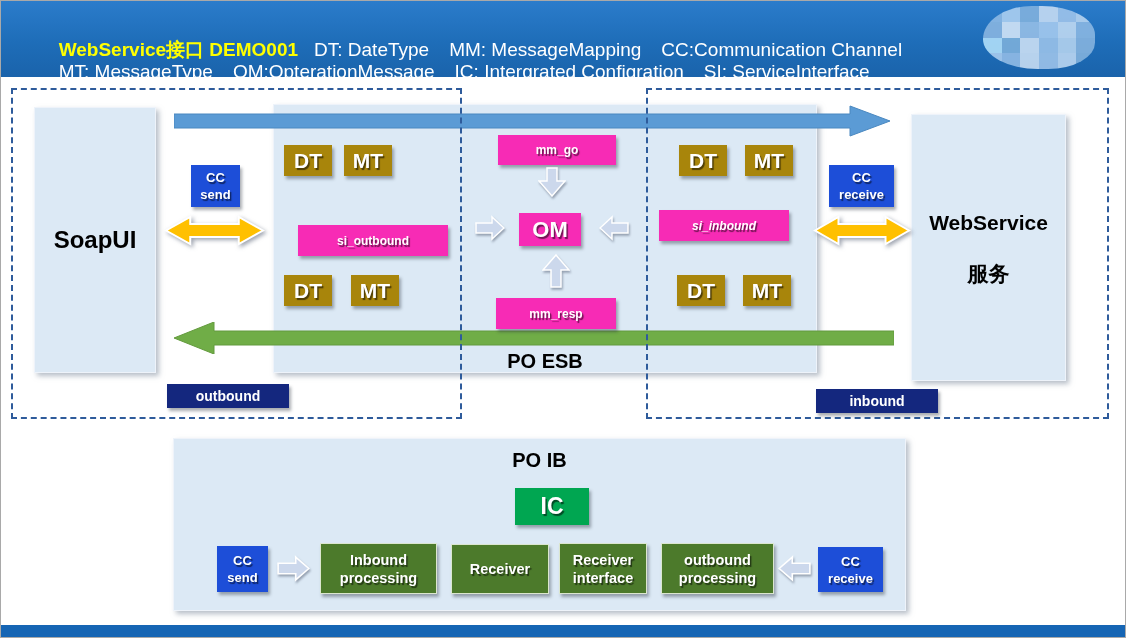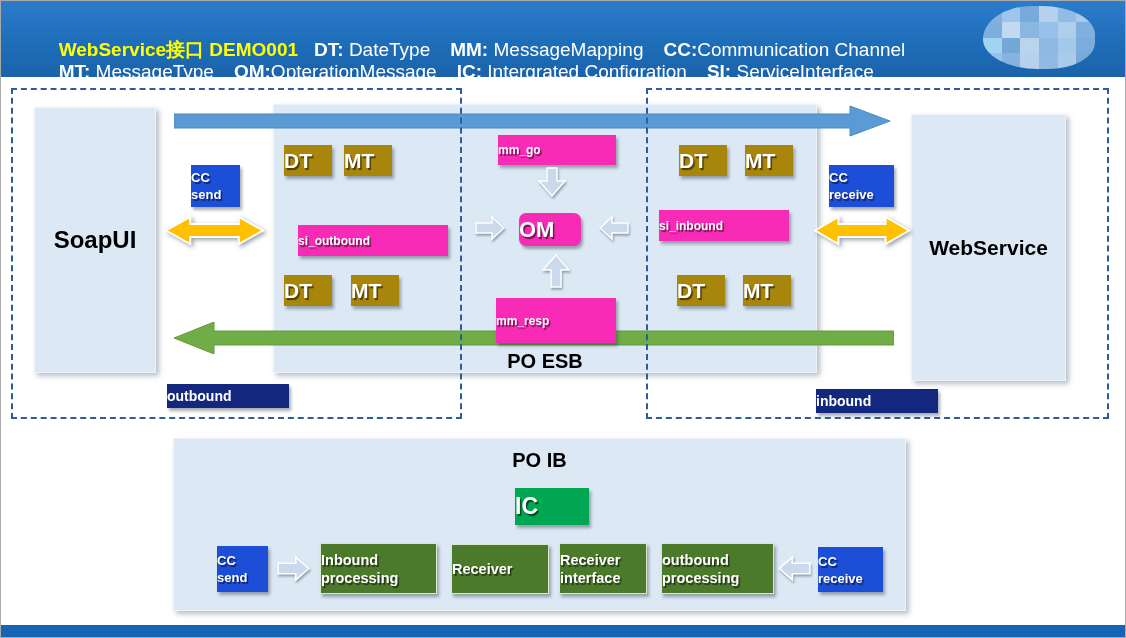--- a/index.html
+++ b/index.html
@@ -8,39 +8,39 @@
     font-family:"Liberation Sans","DejaVu Sans",sans-serif;
     border:1px solid #a9a9a9;box-sizing:border-box;overflow:hidden;
   }
   
   .hdr{position:absolute;left:0;top:0;width:1126px;height:76px;
     background:linear-gradient(180deg,#2b7ccb 0%,#1e6db8 55%,#1a63ab 100%);color:#fff;}
   .hdr-line{position:absolute;left:26px;white-space:pre-wrap;font-size:19px;line-height:22px;}
   .hdr-line1{top:16px;}
   .hdr-line2{top:38px;}
   .hdr-title{color:#ffff00;font-weight:bold;margin-right:16px;}
-  .abbr{font-weight:bold;}
+  .abbr{font-weight:normal;}
   .leg{margin-right:20px;}
   .mosaic{position:absolute;left:982px;top:5px;width:112px;height:63px;overflow:hidden;
     border-radius:48% 52% 46% 54% / 58% 50% 46% 52%;display:grid;
     grid-template-columns:repeat(6,1fr);grid-template-rows:repeat(4,1fr);opacity:.92;}
   .ftr{position:absolute;left:0;top:624px;width:1126px;height:14px;background:#1565b4;}
   
   .dash{position:absolute;border:2px dashed #2e5b9b;z-index:6;pointer-events:none;}
   .dash-left{left:10px;top:87px;width:447px;height:327px;}
   .dash-right{left:645px;top:87px;width:459px;height:327px;}
   
   .panel{position:absolute;background:#dce9f5;border:1px solid #eef3fa;
     box-shadow:3px 3px 5px rgba(125,138,155,.55);box-sizing:border-box;z-index:1;}
   .bigname{position:absolute;z-index:3;display:flex;flex-direction:column;justify-content:center;
     text-align:center;font-weight:bold;color:#000;}
   .panel-title{position:absolute;z-index:3;text-align:center;font-weight:bold;font-size:20px;color:#000;}
   
   .bx{position:absolute;z-index:4;display:flex;flex-direction:column;justify-content:center;
-    color:#fff;font-weight:bold;box-sizing:border-box;
+    text-align:center;color:#fff;font-weight:bold;box-sizing:border-box;
     box-shadow:2px 3px 3px rgba(40,50,60,.4);text-shadow:1.5px 1.5px 1px rgba(0,0,0,.55);}
   .gold{background:#a8850b;font-size:21px;}
   .pink{background:#f72bb5;font-size:12px;}
   .grn{background:#1d4ed8;font-size:13px;line-height:17px;}
   .olive{background:#4c7a2b;border:1px solid #dbe6cf;font-size:14.5px;line-height:18px;}
   .navy{background:#14277e;font-size:14px;text-shadow:none;}
   .ic{background:#00a651;font-size:23px;}
   
   .arr{position:absolute;z-index:2;}
   .blk{position:absolute;z-index:4;filter:drop-shadow(1px 2px 1px rgba(90,100,120,.55));}
@@ -93,20 +93,21 @@
   <div class="bigname" style="left:33px;top:106px;width:122px;height:266px;font-size:24px;line-height:30px;">
     <span>SoapUI</span>
   </div>
 
   <div class="panel" style="left:272px;top:103px;width:544px;height:269px;"></div>
   <div class="panel-title" style="left:272px;top:349px;width:544px;">PO ESB</div>
 
   <div class="panel" style="left:910px;top:113px;width:155px;height:267px;"></div>
   <div class="bigname" style="left:910px;top:113px;width:155px;height:267px;font-size:21px;line-height:27px;gap:24px;">
     <span>WebService</span>
+      <span>服务</span>
   </div>
 
   <div class="panel" style="left:172px;top:437px;width:733px;height:173px;"></div>
   <div class="panel-title" style="left:172px;top:448px;width:733px;">PO IB</div>
 
   <svg class="arr" style="left:173px;top:104px;" width="717" height="32" viewBox="0 0 717 32">
     <path d="M0,9 H676 V1 L716,16 L676,31 V23 H0 Z" fill="#5b9bd5" stroke="#4a88c0" stroke-width="1"></path>
   </svg>
   <svg class="arr" style="left:172px;top:321px;" width="721" height="32" viewBox="0 0 721 32">
     <path d="M721,9 H41 V0 L1,16 L41,32 V23 H721 Z" fill="#70ad47" stroke="#639a3e" stroke-width="1"></path>
@@ -128,39 +129,39 @@
       <span>receive</span>
   </div>
 
   <div class="bx gold" style="left:283px;top:144px;width:48px;height:31px;">DT</div>
   <div class="bx gold" style="left:343px;top:144px;width:48px;height:31px;">MT</div>
   <div class="bx pink" style="left:297px;top:212px;width:150px;height:31px;margin-top:12px;">si_outbound</div>
   <div class="bx gold" style="left:283px;top:274px;width:48px;height:31px;">DT</div>
   <div class="bx gold" style="left:350px;top:274px;width:48px;height:31px;">MT</div>
 
   <div class="bx pink" style="left:497px;top:134px;width:118px;height:30px;">mm_go</div>
-  <div class="bx pink" style="left:518px;top:212px;width:62px;height:33px;font-size:22px;border-radius:7px;">OM</div>
-  <div class="bx pink" style="left:495px;top:297px;width:120px;height:45px;">mm_resp</div>
+  <div class="bx pink" style="left:518px;top:212px;width:62px;height:33px;font-size:22px;">OM</div>
+  <div class="bx pink" style="left:495px;top:297px;width:120px;height:31px;">mm_resp</div>
 
   <svg class="blk" style="left:537px;top:166px;" width="28" height="30" viewBox="0 0 28 30">
     <path d="M9,1 H19 V14 H27 L14,29 L1,14 H9 Z" fill="#ccd8ec" stroke="#ffffff" stroke-width="1.5"></path>
   </svg>
   <svg class="blk" style="left:474px;top:214px;" width="30" height="26" viewBox="0 0 30 26">
     <path d="M1,8 H17 V2 L29,13 L17,24 V18 H1 Z" fill="#ccd8ec" stroke="#ffffff" stroke-width="1.5"></path>
   </svg>
   <svg class="blk" style="left:598px;top:214px;" width="30" height="26" viewBox="0 0 30 26">
     <path d="M29,8 H13 V2 L1,13 L13,24 V18 H29 Z" fill="#ccd8ec" stroke="#ffffff" stroke-width="1.5"></path>
   </svg>
   <svg class="blk" style="left:541px;top:253px;" width="28" height="34" viewBox="0 0 28 34">
     <path d="M9,33 H19 V16 H27 L14,1 L1,16 H9 Z" fill="#ccd8ec" stroke="#ffffff" stroke-width="1.5"></path>
   </svg>
 
   <div class="bx gold" style="left:678px;top:144px;width:48px;height:31px;">DT</div>
   <div class="bx gold" style="left:744px;top:144px;width:48px;height:31px;">MT</div>
-  <div class="bx pink" style="left:658px;top:209px;width:130px;height:31px;">si_inbound</div>
+  <div class="bx pink" style="left:658px;top:209px;width:130px;height:31px;font-style:italic;">si_inbound</div>
   <div class="bx gold" style="left:676px;top:274px;width:48px;height:31px;">DT</div>
   <div class="bx gold" style="left:742px;top:274px;width:48px;height:31px;">MT</div>
 
   <div class="bx navy" style="left:166px;top:383px;width:122px;height:24px;z-index:6;">outbound</div>
   <div class="bx navy" style="left:815px;top:388px;width:122px;height:24px;z-index:6;">inbound</div>
 
   <div class="bx ic" style="left:514px;top:487px;width:74px;height:37px;">IC</div>
 
   <div class="bx grn" style="left:216px;top:545px;width:51px;height:46px;">
     <span>CC</span>

